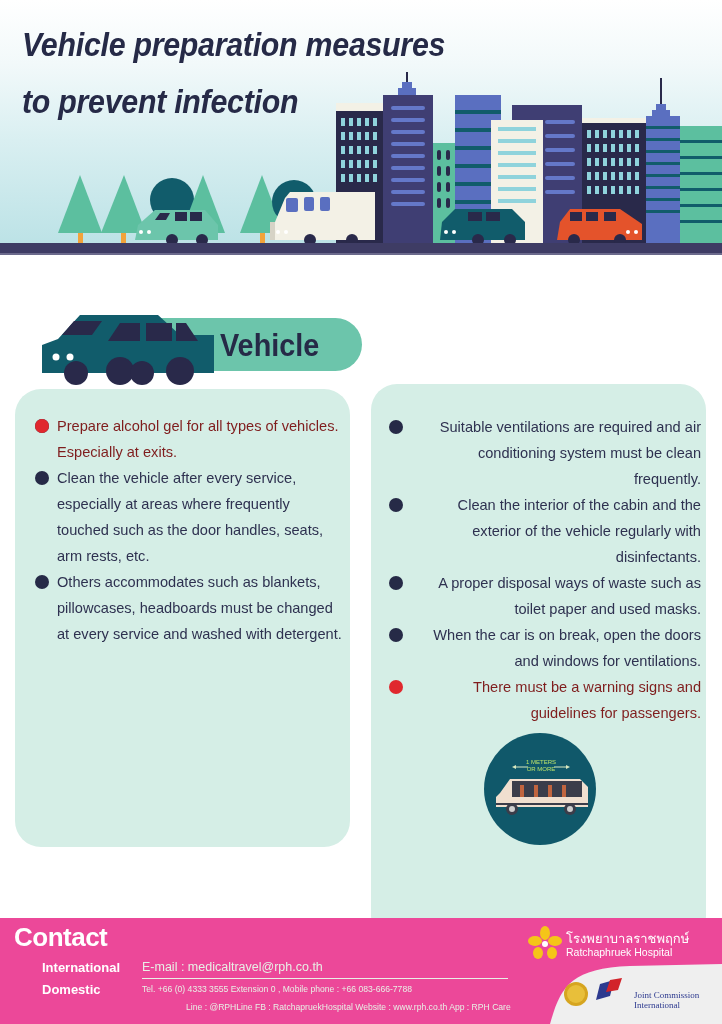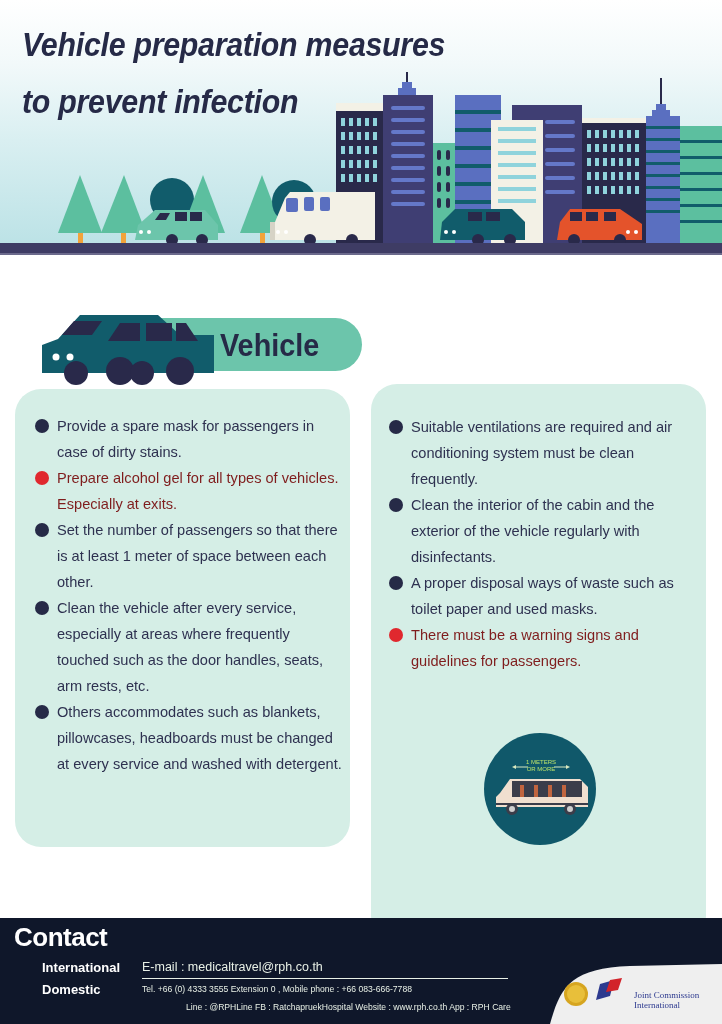--- a/index.html
+++ b/index.html
@@ -22,33 +22,33 @@
   .badge-pill { position:absolute; left:150px; top:318px; width:212px; height:53px; background:#6cc5ab;
                 border-radius:0 27px 27px 0; }
   .badge-label { position:absolute; left:220px; top:323px; height:44px; line-height:44px;
                  font-family:"Liberation Sans", sans-serif; font-weight:700; font-size:32px; color:#262a47;
                  transform:scaleX(0.9); transform-origin:left center; }
   .badge-car { position:absolute; left:38px; top:305px; }
 
   
   .panel { position:absolute; background:#d5eee6; border-radius:26px; }
   .panel-left { left:15px; top:389px; width:335px; height:458px; }
-  .panel-right { left:371px; top:384px; width:335px; height:558px; }
+  .panel-right { left:371px; top:384px; width:335px; height:558px;text-align:right; }
   .bullet-list { list-style:none; margin:0; padding:0; position:absolute; }
   .panel-left .bullet-list { left:20px; top:24px; width:310px; }
   .panel-right .bullet-list { left:18px; top:30px; width:312px; }
   .bullet-item { position:relative; padding-left:22px; font-size:14.6px; line-height:26px; color:#2e3150; }
   .bullet-dot { position:absolute; left:0; top:6px; width:14px; height:14px; border-radius:50%; background:#262a47; }
   .bullet-item.red { color:#7f1d1d; }
   .bullet-item.red .bullet-dot { background:#e0282e; }
 
   .bus-badge { position:absolute; left:484px; top:733px; width:112px; height:112px; border-radius:50%; background:#10586a; overflow:hidden; }
 
   
-  .footer { position:absolute; left:0; top:918px; width:722px; height:106px; background:#0f172a; overflow:hidden; }
+  .footer { position:absolute; left:0; top:918px; width:722px; height:106px; background:#ec4899; overflow:hidden; }
   .contact-title { position:absolute; left:14px; top:4px; font-size:26px; font-weight:700; color:#ffffff; letter-spacing:-0.5px; }
   .row-label { position:absolute; font-weight:700; color:#ffffff; }
   .lbl-intl { left:42px; top:42px; font-size:13px; }
   .lbl-dom { left:42px; top:64px; font-size:13px; }
   .email { position:absolute; left:142px; top:42px; font-size:12.5px; color:#e8f0e6; }
   .divider { position:absolute; left:142px; top:60px; width:366px; height:1px; background:#e8f0e6; }
   .tel { position:absolute; left:142px; top:66px; font-size:8.6px; color:#e8f0e6; white-space:nowrap; }
   .social { position:absolute; left:142px; top:84px; font-size:8.6px; color:#e8f0e6; white-space:nowrap;padding-left:44px; }
   .logo-wrap { position:absolute; left:528px; top:6px; width:190px; height:40px; }
   .logo-th { position:absolute; left:38px; top:4px; font-size:13px; color:#ffffff; font-family:"DejaVu Sans", sans-serif; white-space:nowrap; }
@@ -283,33 +283,33 @@
     <circle cx="32" cy="52" r="3.5" fill="#ffffff"></circle>
   <circle cx="38" cy="68" r="12" fill="#29294a"></circle>
   <circle cx="82" cy="66" r="14" fill="#29294a"></circle>
   <circle cx="104" cy="68" r="12" fill="#29294a"></circle>
   <circle cx="142" cy="66" r="14" fill="#29294a"></circle>
 </svg>
 <div class="badge-label">Vehicle</div>
 
 <div class="panel panel-left">
   <ul class="bullet-list">
-    <li class="bullet-item"><span class="bullet-dot"></span><span>Provide a spare mask for passengers in case of dirty stains.</span></li>
+    <li class="bullet-item"><span class="bullet-dot"></span></li>
     <li class="bullet-item red"><span class="bullet-dot"></span><span>Prepare alcohol gel for all types of vehicles. Especially at exits.</span></li>
-    <li class="bullet-item"><span class="bullet-dot"></span><span>Set the number of passengers so that there is at least 1 meter of space between each other.</span></li>
     <li class="bullet-item"><span class="bullet-dot"></span><span>Clean the vehicle after every service, especially at areas where frequently touched such as the door handles, seats, arm rests, etc.</span></li>
     <li class="bullet-item"><span class="bullet-dot"></span><span>Others accommodates such as blankets, pillowcases, headboards must be changed at every service and washed with detergent.</span></li>
   </ul>
 </div>
 
 <div class="panel panel-right">
   <ul class="bullet-list">
     <li class="bullet-item"><span class="bullet-dot"></span><span>Suitable ventilations are required and air conditioning system must be clean frequently.</span></li>
     <li class="bullet-item"><span class="bullet-dot"></span><span>Clean the interior of the cabin and the exterior of the vehicle regularly with disinfectants.</span></li>
     <li class="bullet-item"><span class="bullet-dot"></span><span>A proper disposal ways of waste such as toilet paper and used masks.</span></li>
+    <li class="bullet-item"><span class="bullet-dot"></span><span>When the car is on break, open the doors and windows for ventilations.</span></li>
     <li class="bullet-item red"><span class="bullet-dot"></span><span>There must be a warning signs and guidelines for passengers.</span></li>
   </ul>
 </div>
 
 <div class="bus-badge">
   <svg width="112" height="112" viewBox="0 0 112 112">
     <line x1="30" y1="34" x2="44" y2="34" stroke="#d8e8c0" stroke-width="1"></line>
     <polygon points="28,34 32,32 32,36" fill="#d8e8c0"></polygon>
     <line x1="70" y1="34" x2="84" y2="34" stroke="#d8e8c0" stroke-width="1"></line>
     <polygon points="86,34 82,32 82,36" fill="#d8e8c0"></polygon>
@@ -339,17 +339,31 @@
     <polygon points="90,26 104,22 100,38 86,42" fill="#2d3a8f"></polygon>
     <polygon points="100,22 112,20 108,32 96,34" fill="#d2232a"></polygon>
   </svg>
   <div class="contact-title">Contact</div>
   <div class="row-label lbl-intl">International</div>
   <div class="email">E-mail : medicaltravel@rph.co.th</div>
   <div class="divider"></div>
   <div class="row-label lbl-dom">Domestic</div>
   <div class="tel">Tel. +66 (0) 4333 3555 Extension 0 , Mobile phone : +66 083-666-7788</div>
   <div class="social">Line : @RPHLine  FB : RatchapruekHospital   Website : www.rph.co.th   App : RPH Care</div>
+  <div class="logo-wrap">
+    <svg width="34" height="34" viewBox="0 0 34 34" style="position:absolute;left:0;top:2px;">
+      <g fill="#f5c518">
+        <ellipse cx="17" cy="7" rx="5" ry="7"></ellipse>
+        <ellipse cx="7" cy="15" rx="7" ry="5"></ellipse>
+        <ellipse cx="27" cy="15" rx="7" ry="5"></ellipse>
+        <ellipse cx="10" cy="27" rx="5" ry="6"></ellipse>
+        <ellipse cx="24" cy="27" rx="5" ry="6"></ellipse>
+      </g>
+      <circle cx="17" cy="18" r="3" fill="#ffffff"></circle>
+    </svg>
+    <div class="logo-th">โรงพยาบาลราชพฤกษ์</div>
+    <div class="logo-en">Ratchaphruek Hospital</div>
+  </div>
 </div>
 <div class="jci-text">
   <div>Joint Commission</div>
   <div>International</div>
 </div>
 
 </body></html>

